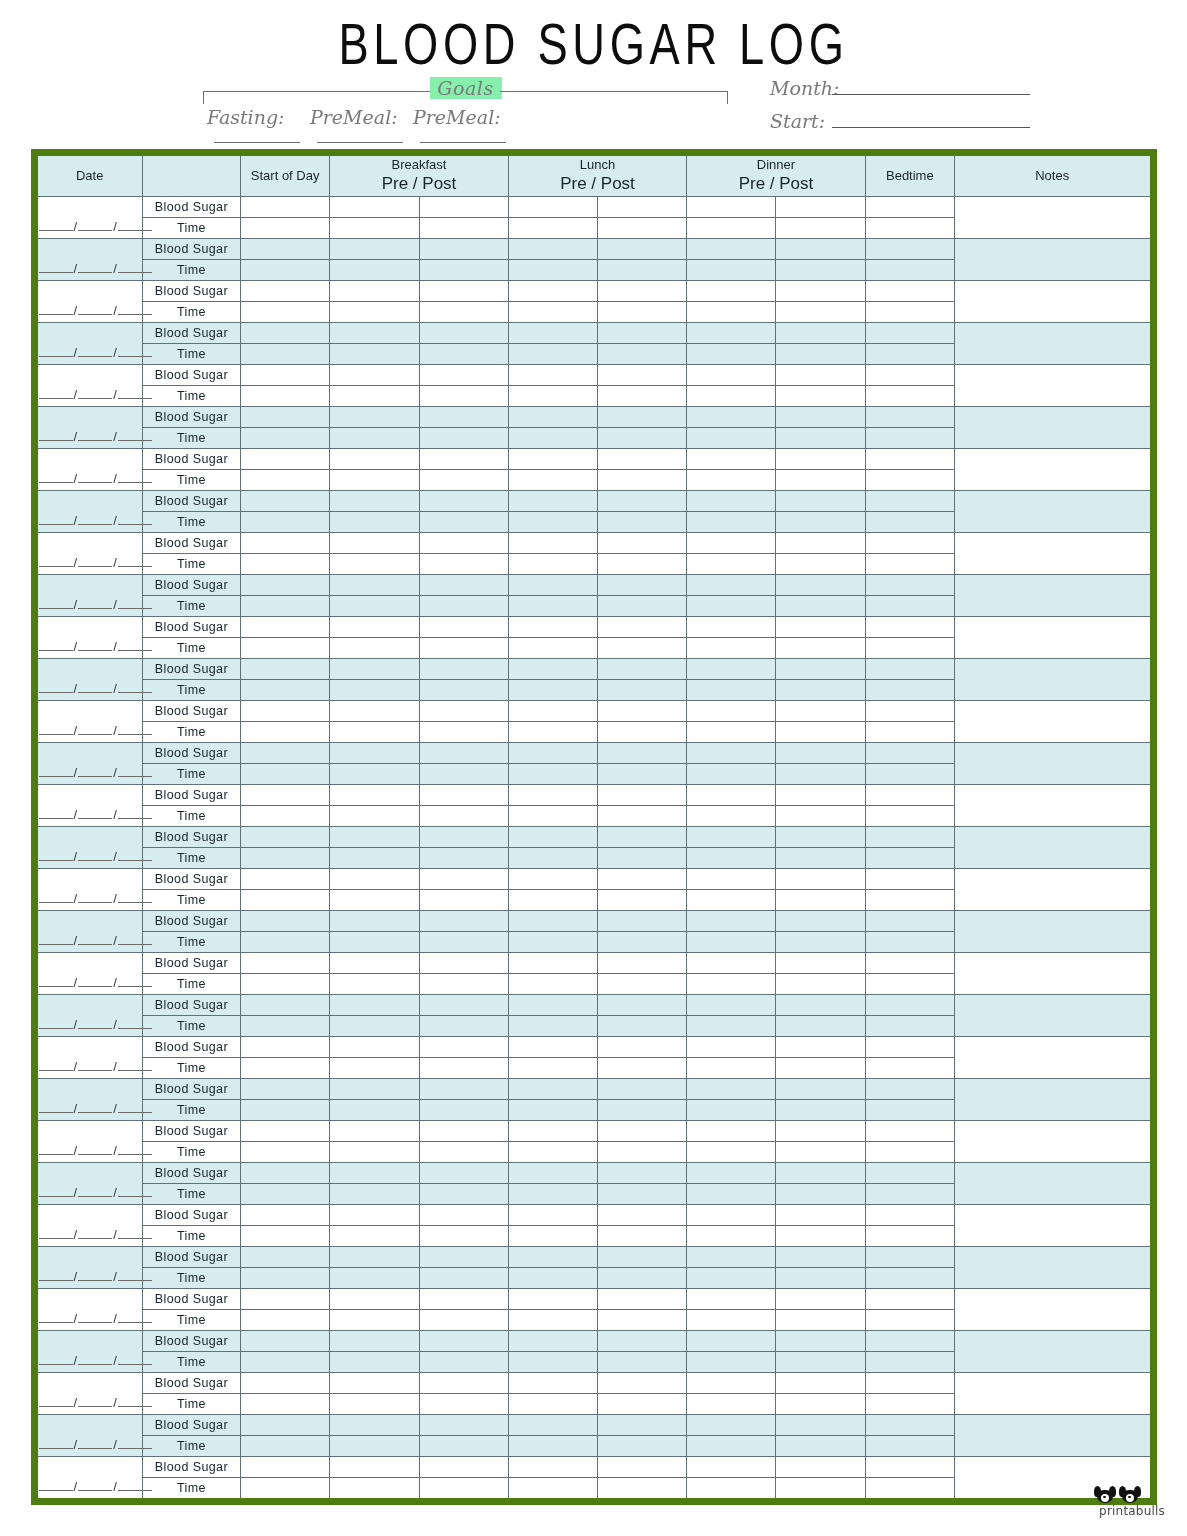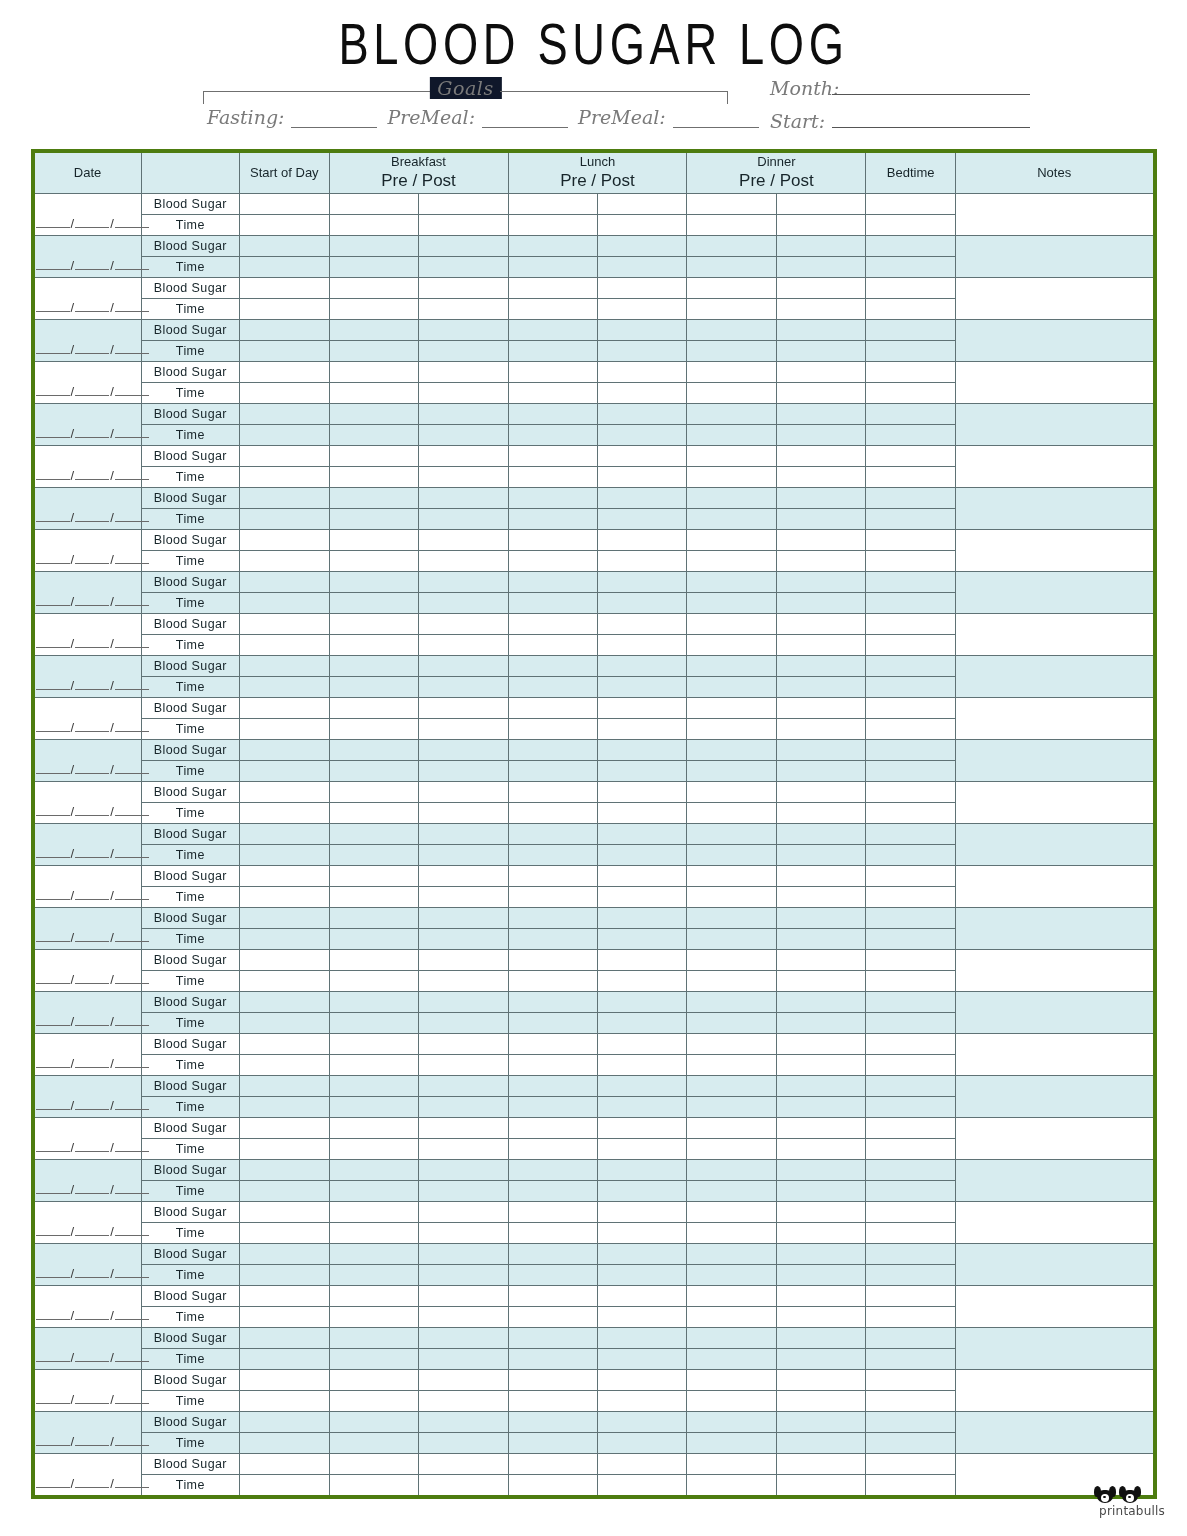--- a/index.html
+++ b/index.html
@@ -68,34 +68,35 @@
   .goals-bracket .tick-right { right: 0; }
   .goals-word {
     position: absolute;
     left: 50%;
     top: 0px;
     transform: translateX(-50%);
     font-family: "DejaVu Serif", serif;
     font-style: italic;
     font-size: 19px;
     color: #7a7a7a;
-    background: #0f172a;
+    background: #86efac;
     padding: 0 8px;
     letter-spacing: 0.5px;
   }
   .goals-fields {
     display: flex;
     align-items: baseline;
     margin-top: 9px;
     padding-left: 4px;
   }
   .goal-field {
     display: flex;
-    align-items: flex-end;
+    align-items: flex-start;
     margin-right: 10px;
+    flex-direction: column;
   }
   .goal-label {
     font-family: "DejaVu Serif", serif;
     font-style: italic;
     font-size: 19px;
     color: #7a7a7a;
     white-space: nowrap;
   }
   .goal-rule {
     display: inline-block;
@@ -130,21 +131,21 @@
     flex: 1;
     height: 14px;
   }
 
   
   .log-table {
     border-collapse: collapse;
     table-layout: fixed;
     margin: 0 auto;
     width: 1126px;
-    border: 4px solid #4d7c0f;
+    border: 7px solid #4d7c0f;
   }
   .log-table th, .log-table td {
     border: 1px solid #5f7275;
     padding: 0;
     font-size: 12.5px;
     font-weight: 400;
     color: #17252a;
     text-align: center;
     vertical-align: middle;
     background: #ffffff;

